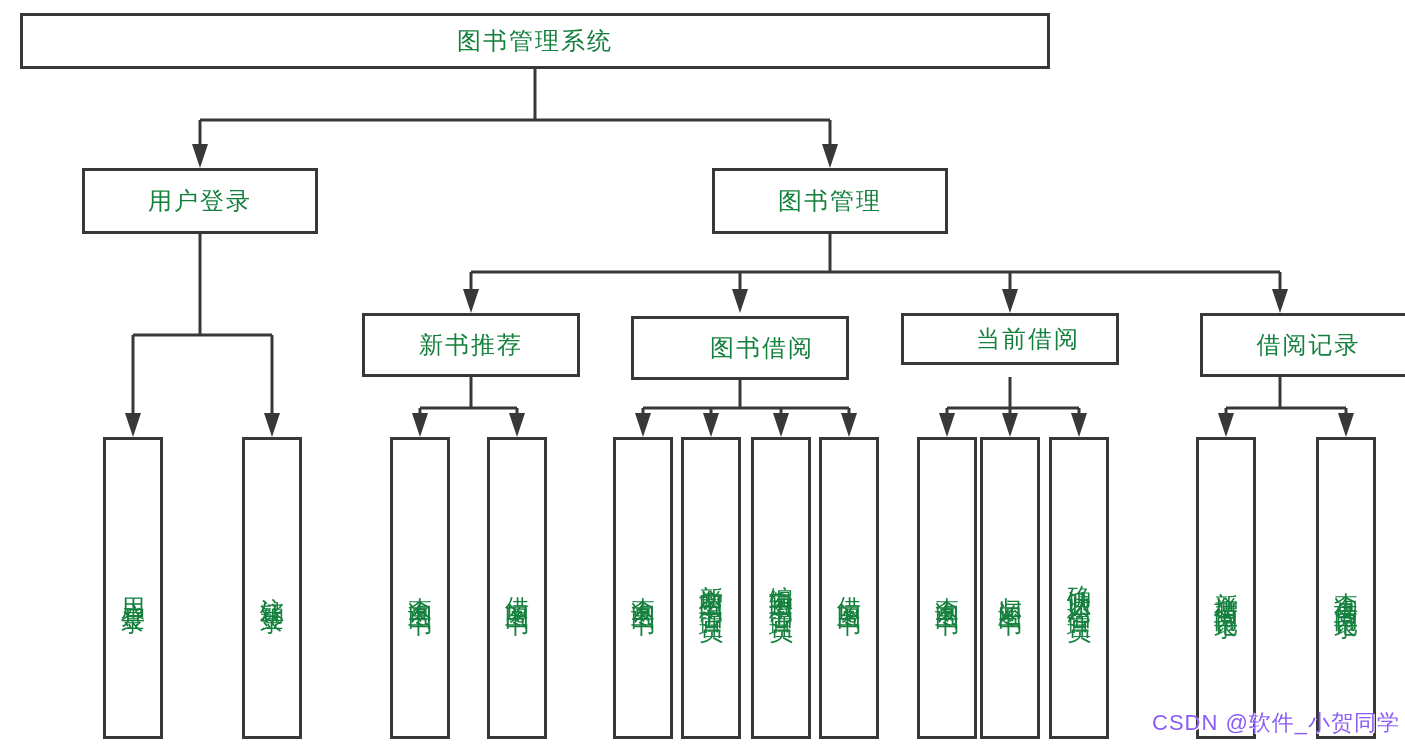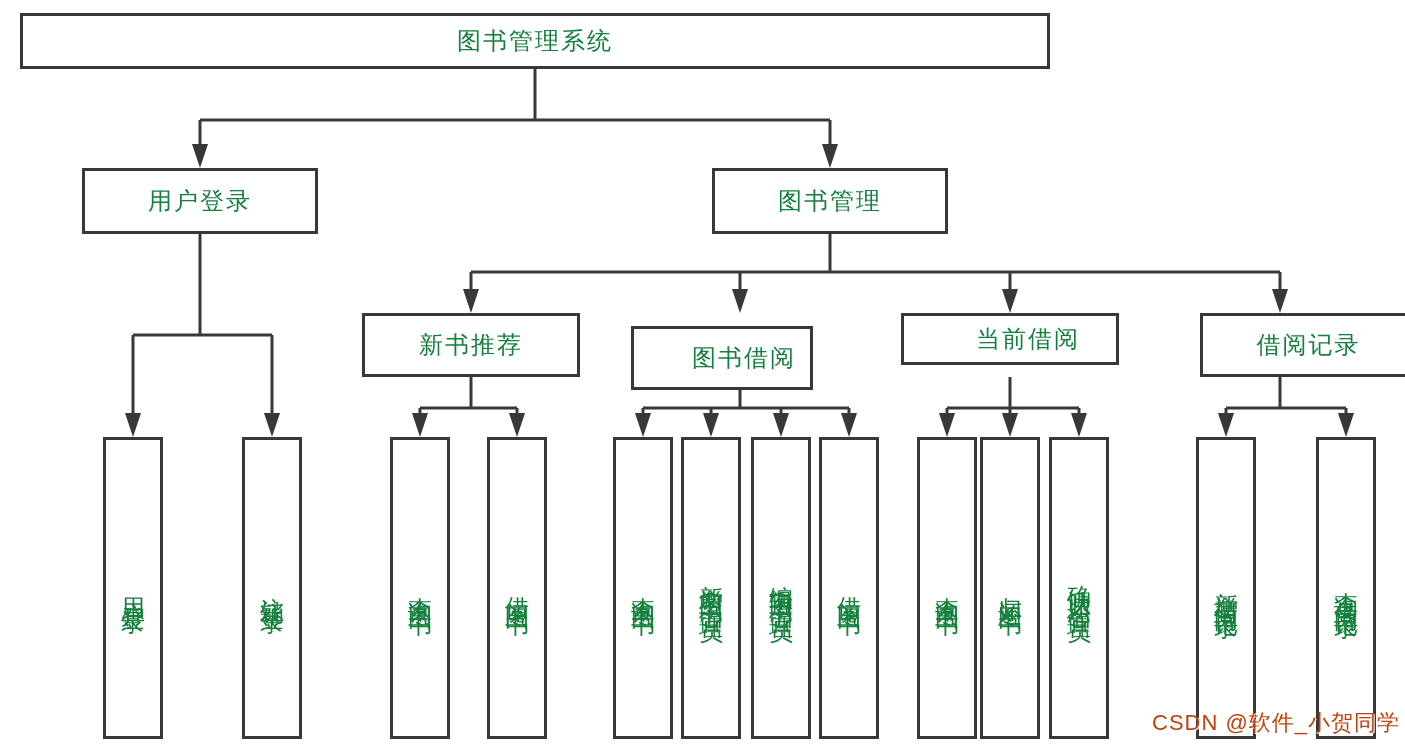--- a/index.html
+++ b/index.html
@@ -13,21 +13,21 @@
     font-size:24px;letter-spacing:2px;color:#15803d;box-sizing:border-box;
     white-space:nowrap;
   }
   .vbox{
     writing-mode:vertical-rl;text-orientation:mixed;
     font-size:24px;letter-spacing:5px;line-height:1.0;
   }
   .connectors{position:absolute;left:0;top:0;}
   .watermark{
     position:absolute;left:1152px;top:708px;width:250px;
-    font-size:22px;color:#c2410c;letter-spacing:1px;white-space:nowrap;
+    font-size:22px;color:#8b5cf6;letter-spacing:1px;white-space:nowrap;
     text-shadow:1px 1px 0 #ffffff;z-index:5;
   }
 </style>
 </head>
 <body>
 
 <div class="canvas">
 
   <svg class="connectors" width="1405" height="747" viewBox="0 0 1405 747">
     <g stroke="#383838" stroke-width="3" fill="none">
@@ -91,21 +91,21 @@
       <polygon points="1338,413 1354,413 1346,437"></polygon>
     </g>
   </svg>
 
   <div class="box" style="left:20px;top:13px;width:1030px;height:56px;">图书管理系统</div>
 
   <div class="box" style="left:82px;top:168px;width:236px;height:66px;">用户登录</div>
   <div class="box" style="left:712px;top:168px;width:236px;height:66px;">图书管理</div>
 
   <div class="box" style="left:362px;top:313px;width:218px;height:64px;">新书推荐</div>
-  <div class="box" style="left:631px;top:326px;width:182px;height:64px;padding-left:44px;">图书借阅</div>
+  <div class="box" style="left:631px;top:316px;width:218px;height:64px;padding-left:44px;">图书借阅</div>
   <div class="box" style="left:901px;top:313px;width:218px;height:52px;padding-left:36px;">当前借阅</div>
   <div class="box" style="left:1200px;top:313px;width:217px;height:64px;">借阅记录</div>
 
   <div class="box vbox" style="left:103px;top:437px;width:60px;height:302px;">用户登录</div>
   <div class="box vbox" style="left:242px;top:437px;width:60px;height:302px;">注销登录</div>
 
   <div class="box vbox" style="left:390px;top:437px;width:60px;height:302px;">查询图书</div>
   <div class="box vbox" style="left:487px;top:437px;width:60px;height:302px;">借阅图书</div>
 
   <div class="box vbox" style="left:613px;top:437px;width:60px;height:302px;">查询图书</div>

